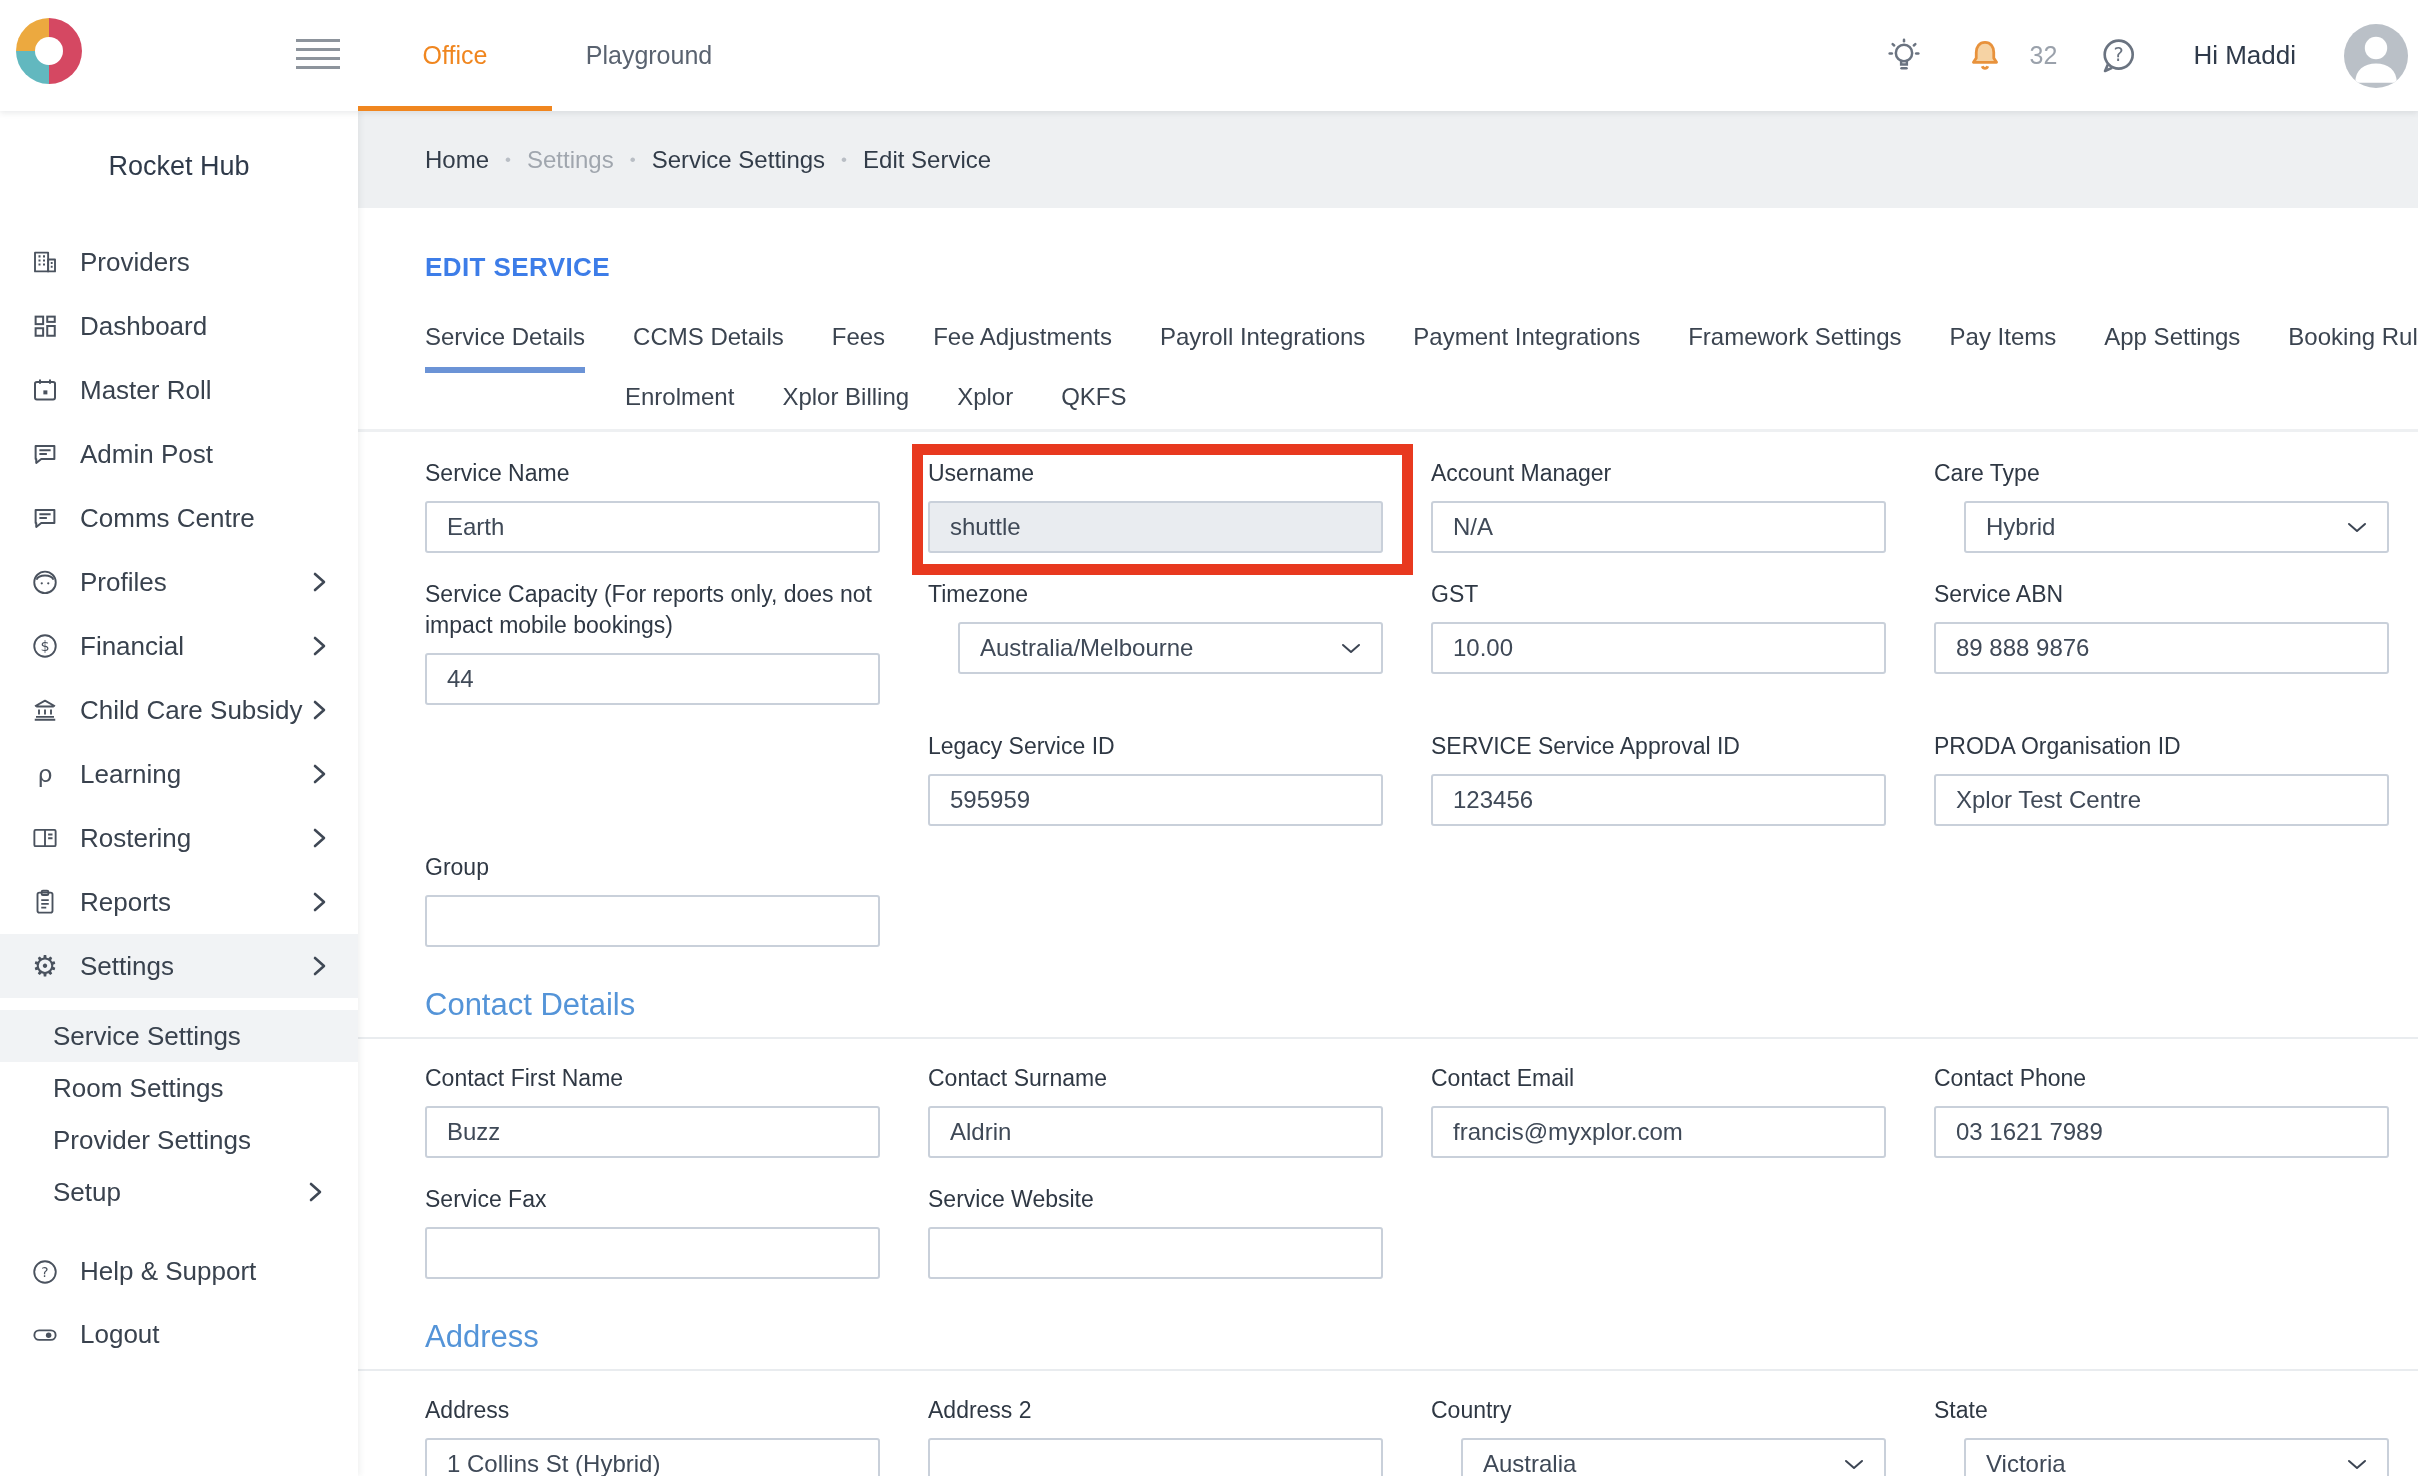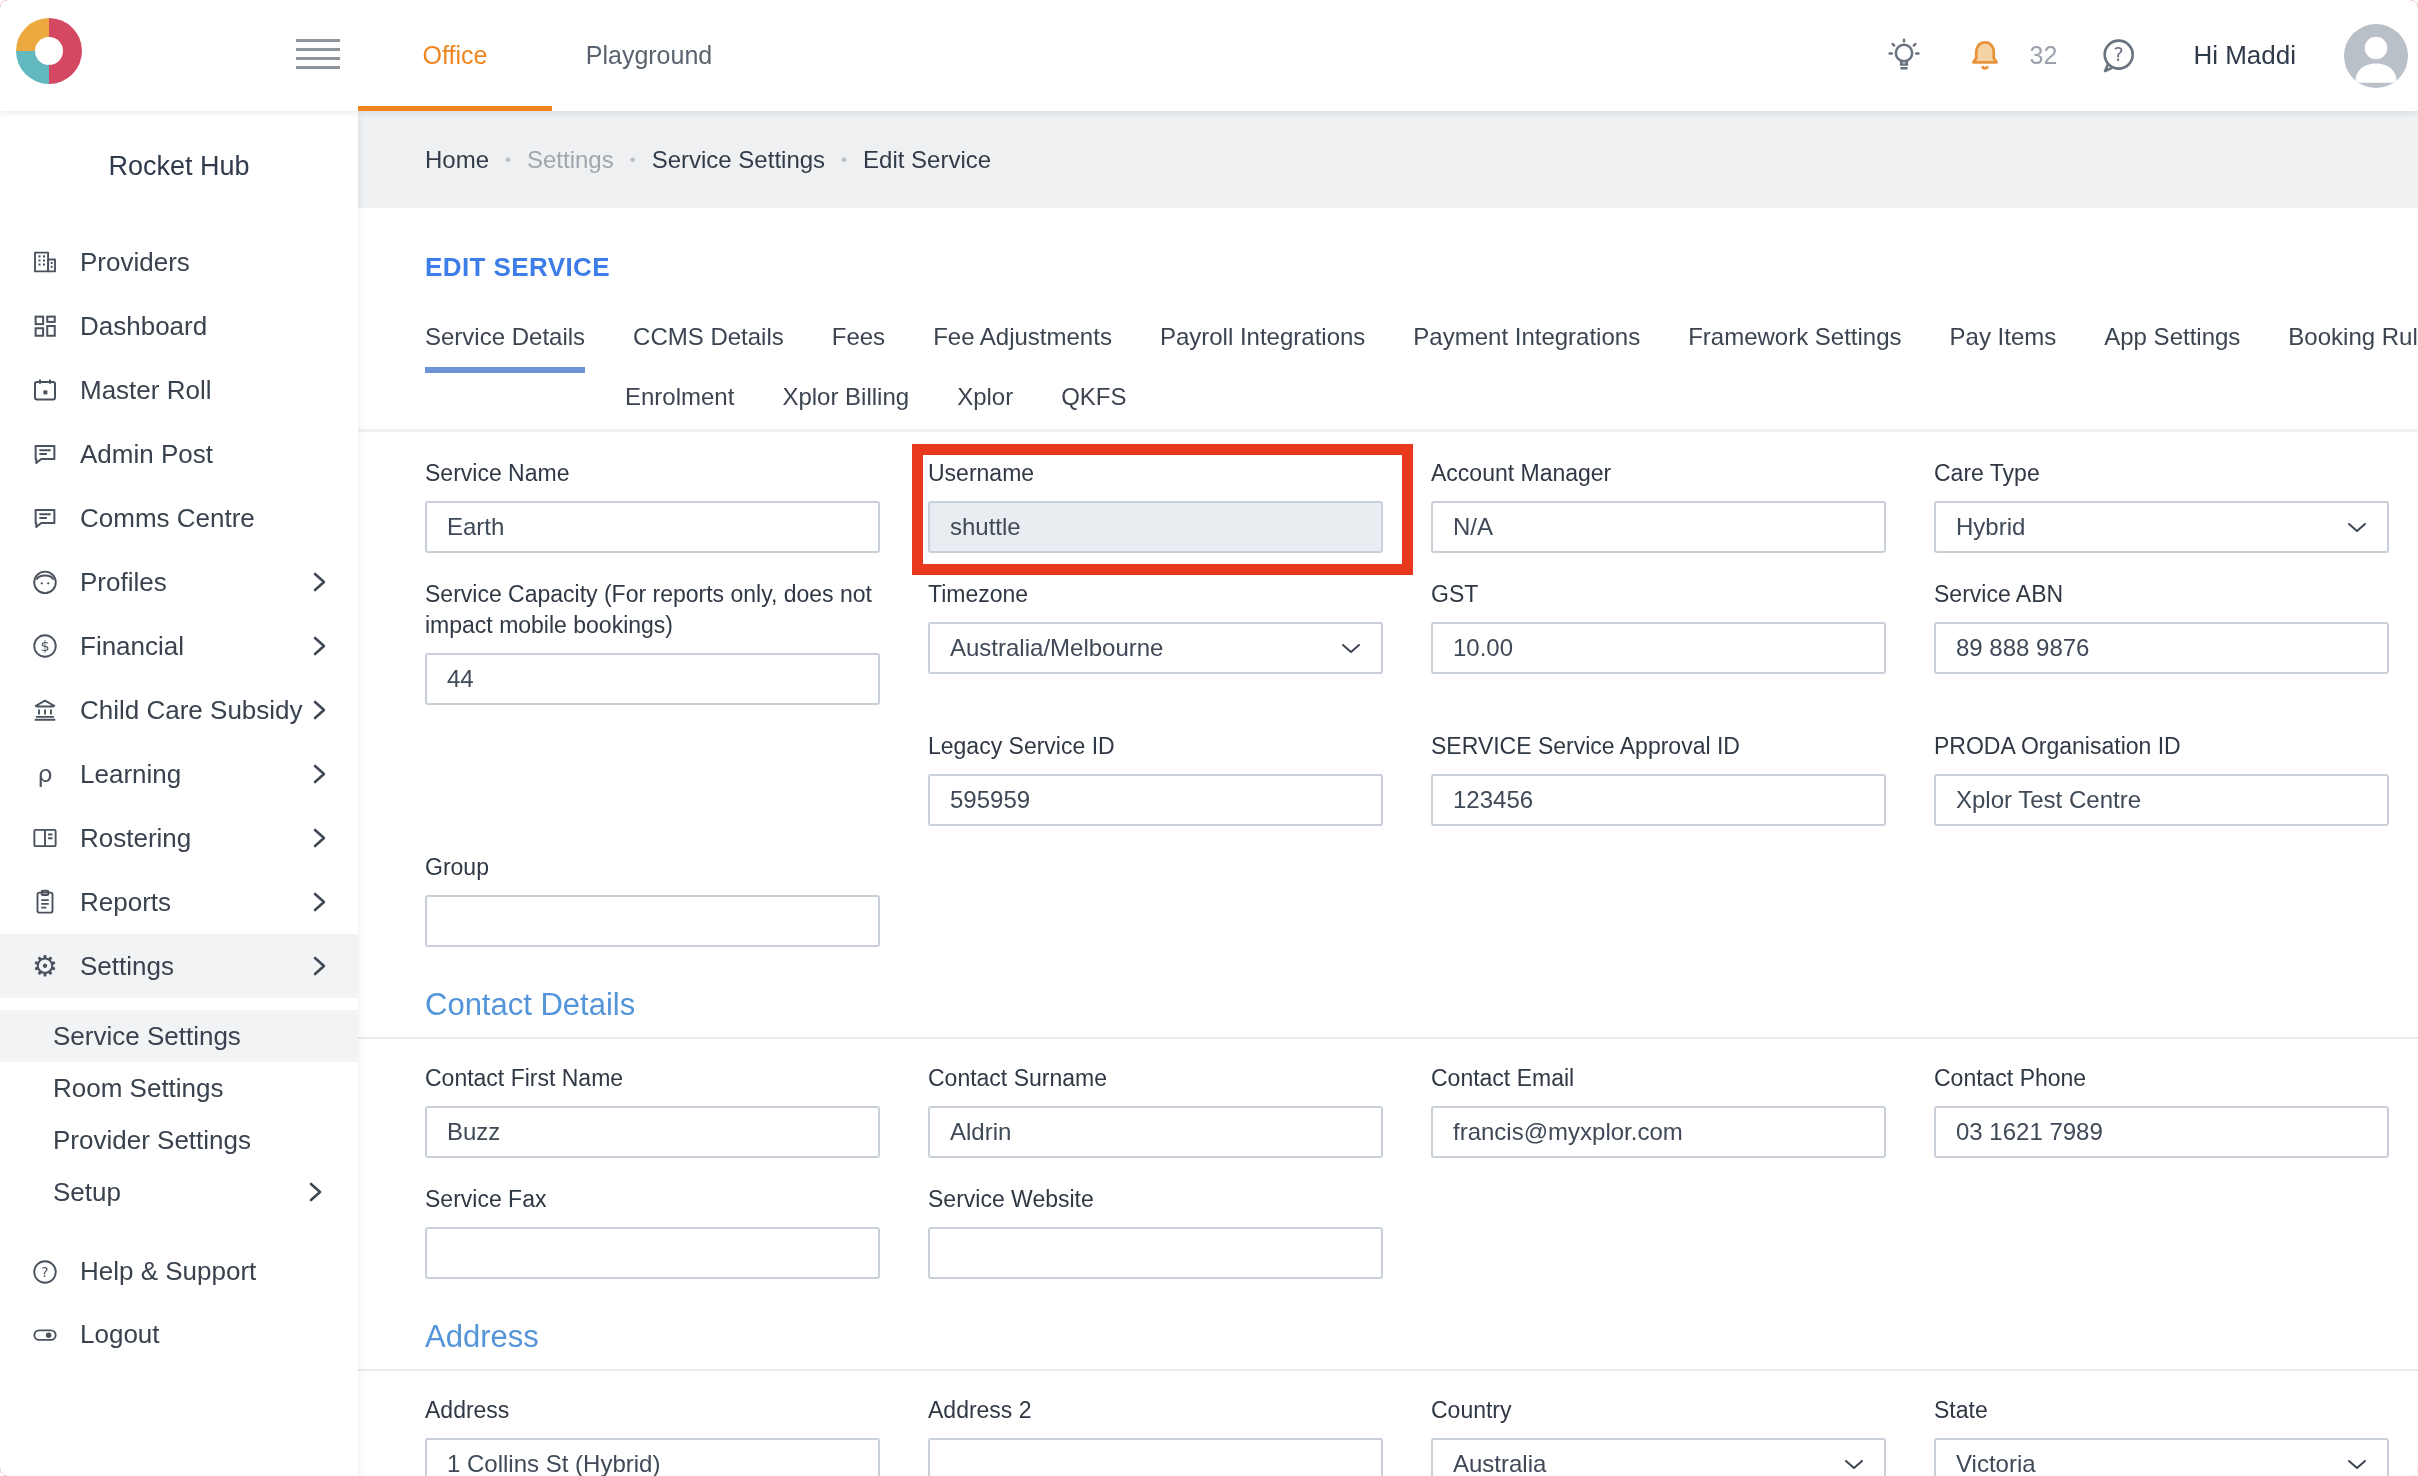--- a/index.html
+++ b/index.html
@@ -1,18 +1,18 @@
 <!DOCTYPE html>
 <html style="--accent-orange: #f0861f; --title-blue: #3d7de8; --section-blue: #5494d8; --tab-underline: #6b93d6; --highlight-red: #e8391f;"><head>
 <meta charset="utf-8">
 <style>
   html,body{margin:0;padding:0;background:#fff;}
   *{box-sizing:border-box;}
   body{font-family:"Liberation Sans","DejaVu Sans",sans-serif;}
-  .app{position:relative;width:2418px;height:1476px;background:#b91c1c;overflow:hidden;border-radius:8px;}
+  .app{position:relative;width:2418px;height:1476px;background:#b91c1c;overflow:hidden;}
 
   
   .header{position:absolute;left:0;top:0;width:2418px;height:111px;background:#fff;z-index:6;box-shadow:0 2px 6px rgba(40,50,60,.10);}
   .logo{position:absolute;left:16px;top:18px;width:66px;height:66px;border-radius:50%;
         background:conic-gradient(#d54862 0deg 180deg,#62b8bf 180deg 270deg,#eca93f 270deg 360deg);}
   .logo::after{content:"";position:absolute;left:19px;top:19px;width:28px;height:28px;border-radius:50%;background:#fff;}
   .burger{position:absolute;left:296px;top:39px;display:flex;flex-direction:column;gap:6px;cursor:pointer;}
   .burger i{display:block;width:44px;height:3px;background:#8d949c;}
   .hnav{position:absolute;left:358px;top:0;height:111px;display:flex;}
   .nav-tab{width:194px;height:111px;display:flex;align-items:center;justify-content:center;font-size:25px;color:#5a6370;cursor:pointer;}
@@ -53,21 +53,21 @@
   .tabs2{display:flex;gap:48px;margin:10px 0 0 200px;}
   .tabs2 .tab{padding-bottom:0;}
   .tabs-divider{height:3px;background:#eef0f2;margin:18px -28px 0 -67px;}
 
   .form{margin-top:26px;}
   .frow{display:grid;grid-template-columns:repeat(4,455px);column-gap:48px;margin-bottom:26px;align-items:start;}
   .c2{grid-column:2;} .c3{grid-column:3;} .c4{grid-column:4;}
   .field{position:relative;display:flex;flex-direction:column;}
   .flabel{font-size:23px;color:#2f3844;line-height:31px;margin-bottom:12px;}
   .finput{height:52px;border:2px solid #c9d0da;border-radius:3px;background:#fff;display:flex;align-items:center;padding:0 20px;font-size:24px;color:#3f4957;cursor:text;}
-  .finput.select{cursor:pointer;}
+  .finput.select{cursor:pointer;margin-left:30px;}
   .finput.disabled{background:#e9ecf0;cursor:default;}
   .finput .chev{margin-left:auto;display:flex;}
   .field.highlighted::before{content:"";position:absolute;left:-16px;right:-30px;top:-14px;bottom:-22px;border:11px solid var(--highlight-red);pointer-events:none;z-index:3;}
 
   .sec-title{font-size:31px;color:var(--section-blue);margin:40px 0 14px;}
   .sec-rule{height:2px;background:#e9ecef;margin:0 -28px 24px -67px;}
 </style>
 </head>
 <body>
 

